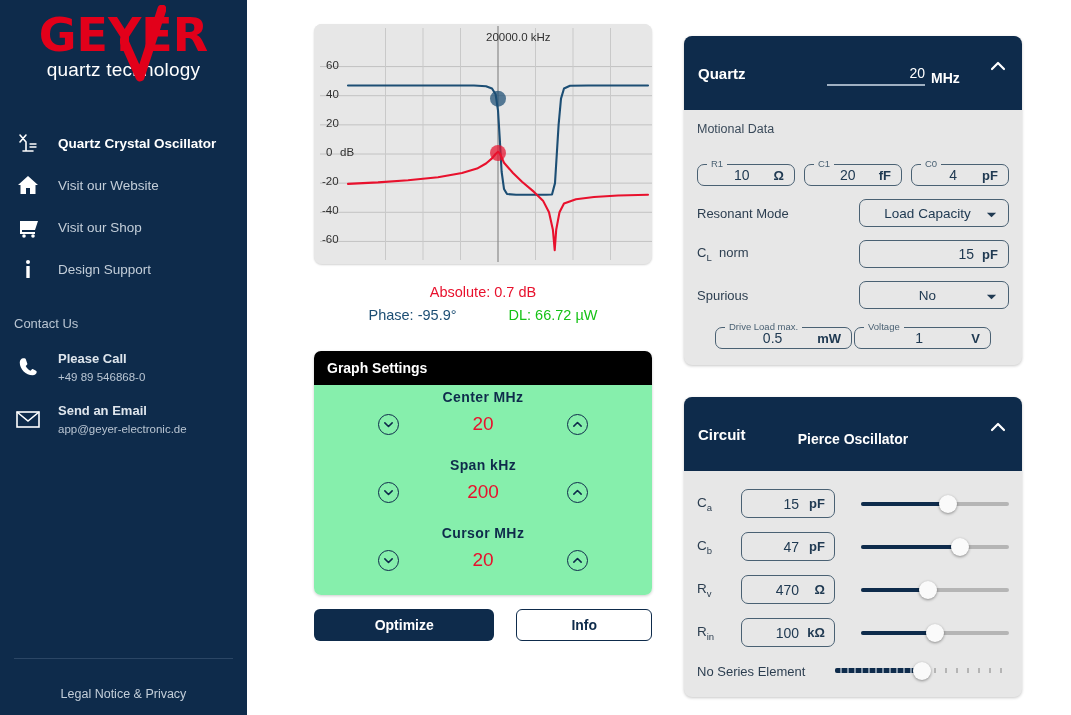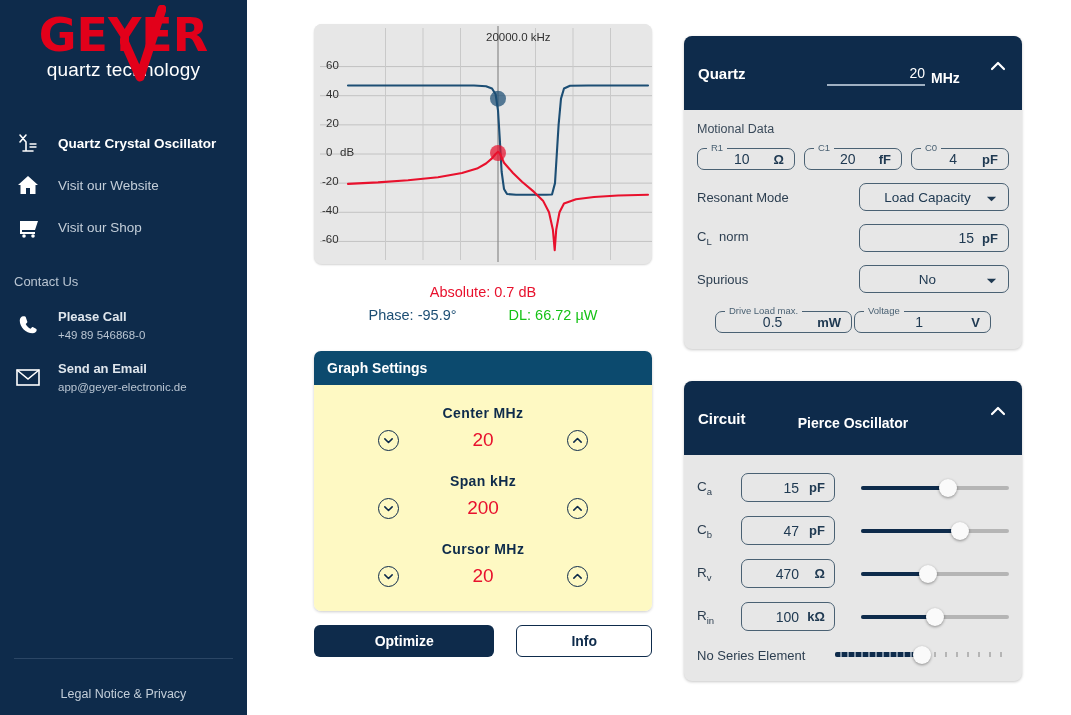--- a/index.html
+++ b/index.html
@@ -109,25 +109,25 @@
   }
   .r-phase { font-size: 14.5px; color: #1c4e74; }
   .r-dl    { font-size: 14.5px; color: #16c216; }
 
   
   .gs-card {
     margin-top: 28px; width: 338px; border-radius: 7px; overflow: hidden;
     box-shadow: 0 1px 3px rgba(0,0,0,0.2);
   }
   .gs-head {
-    height: 34px; background: #0c4a6e; color: #fff;
+    height: 34px; background: #000000; color: #fff;
     display: flex; align-items: center; padding-left: 13px;
     font-size: 14px; font-weight: 700;
   }
-  .gs-body { background: #fef9c3; padding: 20px 0 20px; }
+  .gs-body { background: #86efac; padding: 4px 0 20px; }
   .gs-row { margin-bottom: 4px; }
   .gs-title {
     text-align: center; font-size: 14px; font-weight: 700;
     color: #0e2b4b; letter-spacing: 0.4px;
   }
   .gs-ctrl {
     display: flex; align-items: center; justify-content: center;
     gap: 52px; margin-top: 8px; margin-bottom: 22px;
   }
   .step-btn {
@@ -178,21 +178,21 @@
   .p-sub {
     position: absolute; left: 0; right: 0; bottom: 24px;
     text-align: center; font-size: 14px; font-weight: 700; color: #ffffff;
   }
   .p-chevron {
     position: absolute; right: 14px; top: 20px;
     width: 20px; height: 20px; cursor: pointer; color: #ffffff;
   }
   .p-body { padding: 12px 13px 16px; }
 
-  .sec-label { font-size: 12.5px; color: #3a4a5a; margin-bottom: 12px; }
+  .sec-label { font-size: 12.5px; color: #3a4a5a; margin-bottom: 28px; }
 
   .fieldset-row { display: flex; gap: 9px; }
   .ofield {
     position: relative; flex: 1; height: 22px;
     border: 1.3px solid #4a6173; border-radius: 7px;
     display: flex; align-items: center; justify-content: space-between;
     padding: 0 10px 0 12px;
   }
   .ofield .legend {
     position: absolute; top: -7px; left: 9px;
@@ -314,20 +314,29 @@
         <span class="nav-ico">
           <svg width="24" height="24" viewBox="0 0 24 24" fill="#ffffff">
             <path d="M1 3 L4 3 L4 6 L22 6 L19 15 L6 15 L6 17 L19 17 L19 19 L4 19 L4 3 Z"></path>
             <circle cx="8" cy="21" r="1.8"></circle>
               <circle cx="17" cy="21" r="1.8"></circle>
           </svg>
         </span>
         <span class="nav-label">Visit our Shop</span>
       </div>
 
+      <div class="nav-item">
+        <span class="nav-ico">
+          <svg width="22" height="22" viewBox="0 0 22 22" fill="#ffffff">
+            <circle cx="11" cy="4" r="2"></circle>
+            <rect x="9.3" y="8" width="3.4" height="12" rx="0.6"></rect>
+          </svg>
+        </span>
+        <span class="nav-label">Design Support</span>
+      </div>
     </div>
 
     <div class="contact-head">Contact Us</div>
 
     <div class="contact-item">
       <span class="contact-ico">
         <svg width="22" height="22" viewBox="0 0 24 24" fill="#ffffff">
           <path d="M6.6 2.5 C5 2.5 3 4.6 3 7 c0 7.2 6.8 14 14 14 2.4 0 4.5-2 4.5-3.6 0-.6-.3-1-.8-1.3l-3-1.6c-.7-.4-1.4-.2-1.9.4l-1 1.2c-2.3-1.1-4.2-3-5.3-5.3l1.2-1c.6-.5.8-1.2.4-1.9L9.5 3.3 C9.2 2.8 8.8 2.5 8.2 2.5 Z"></path>
         </svg>
       </span>

